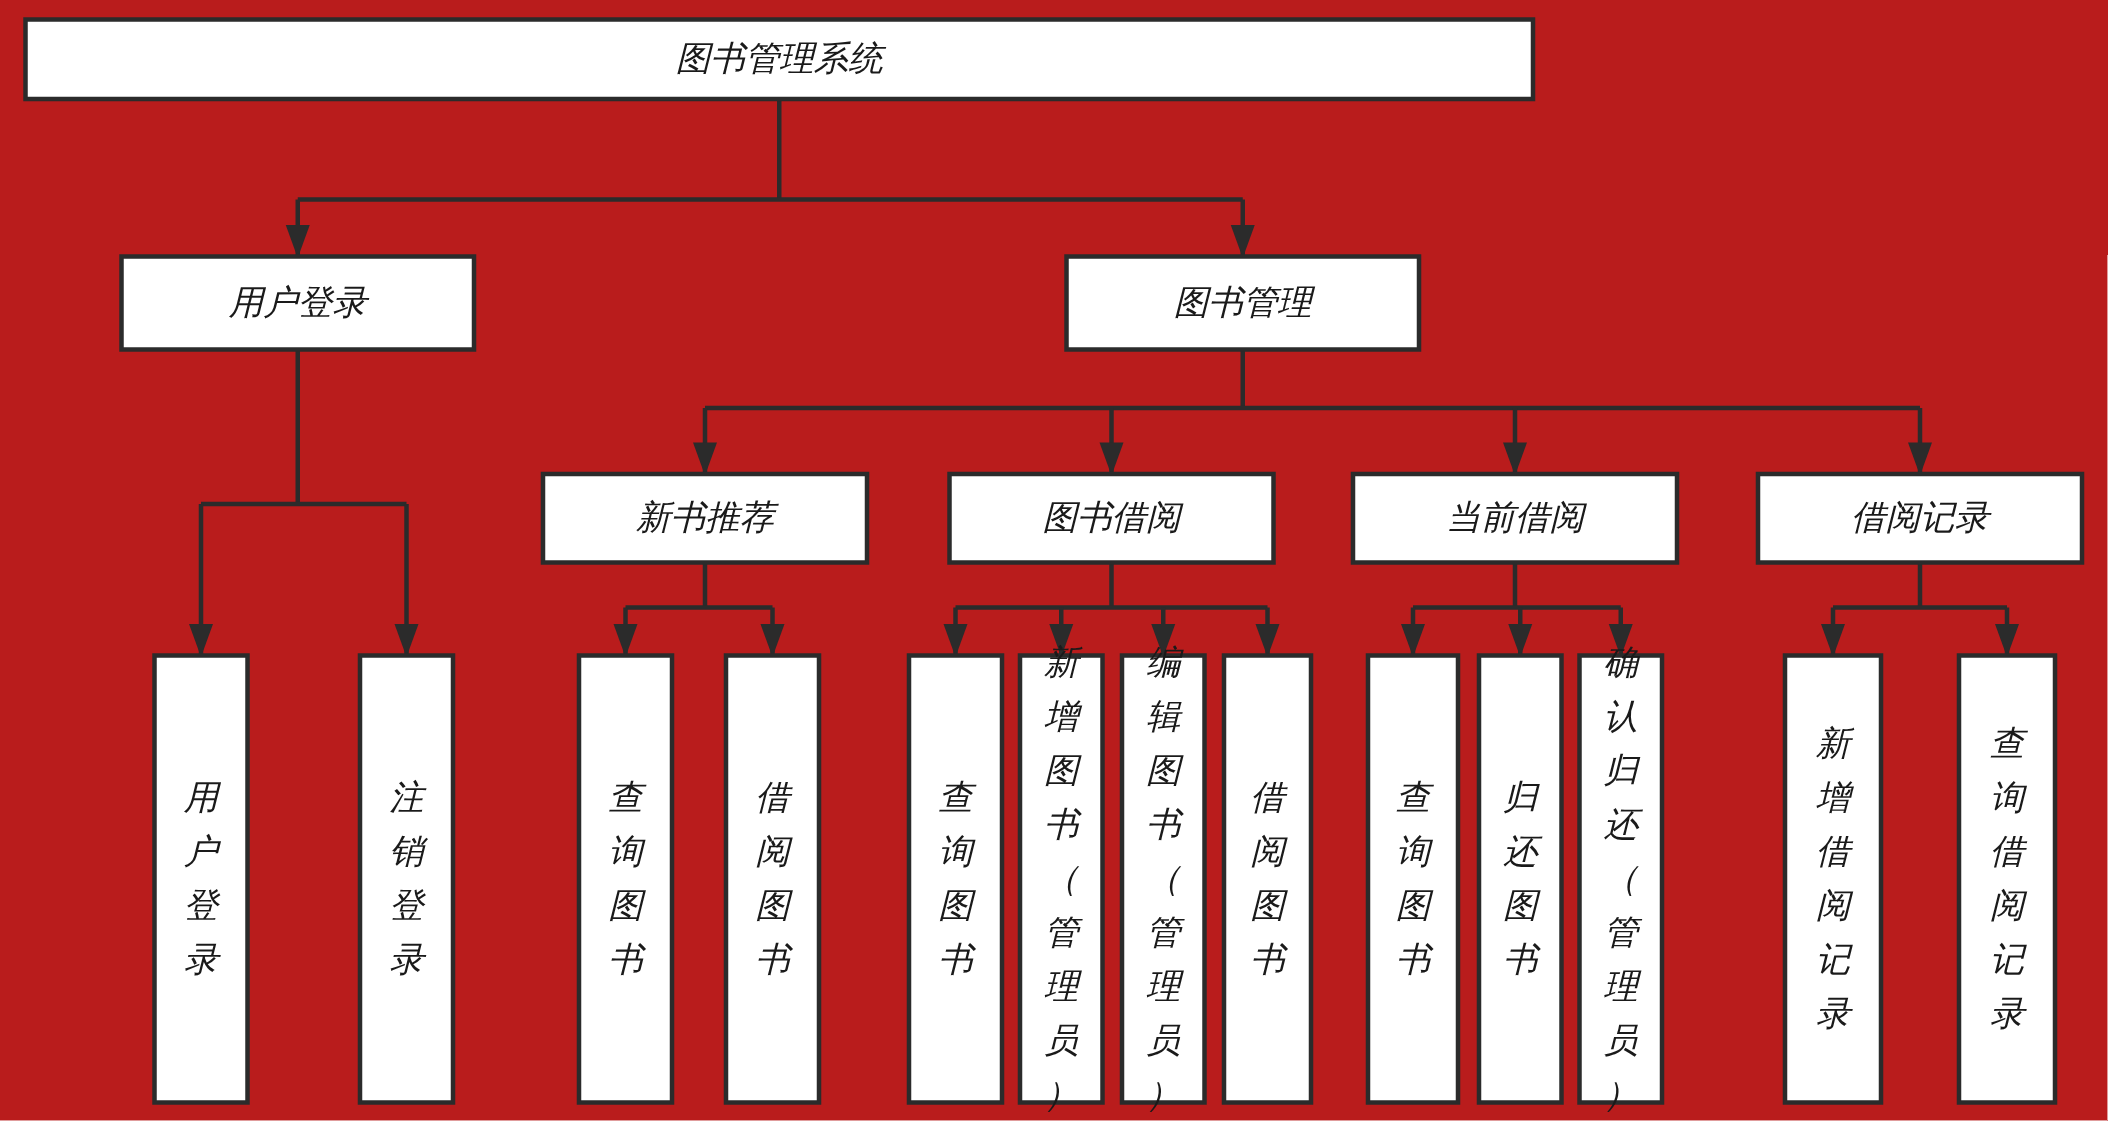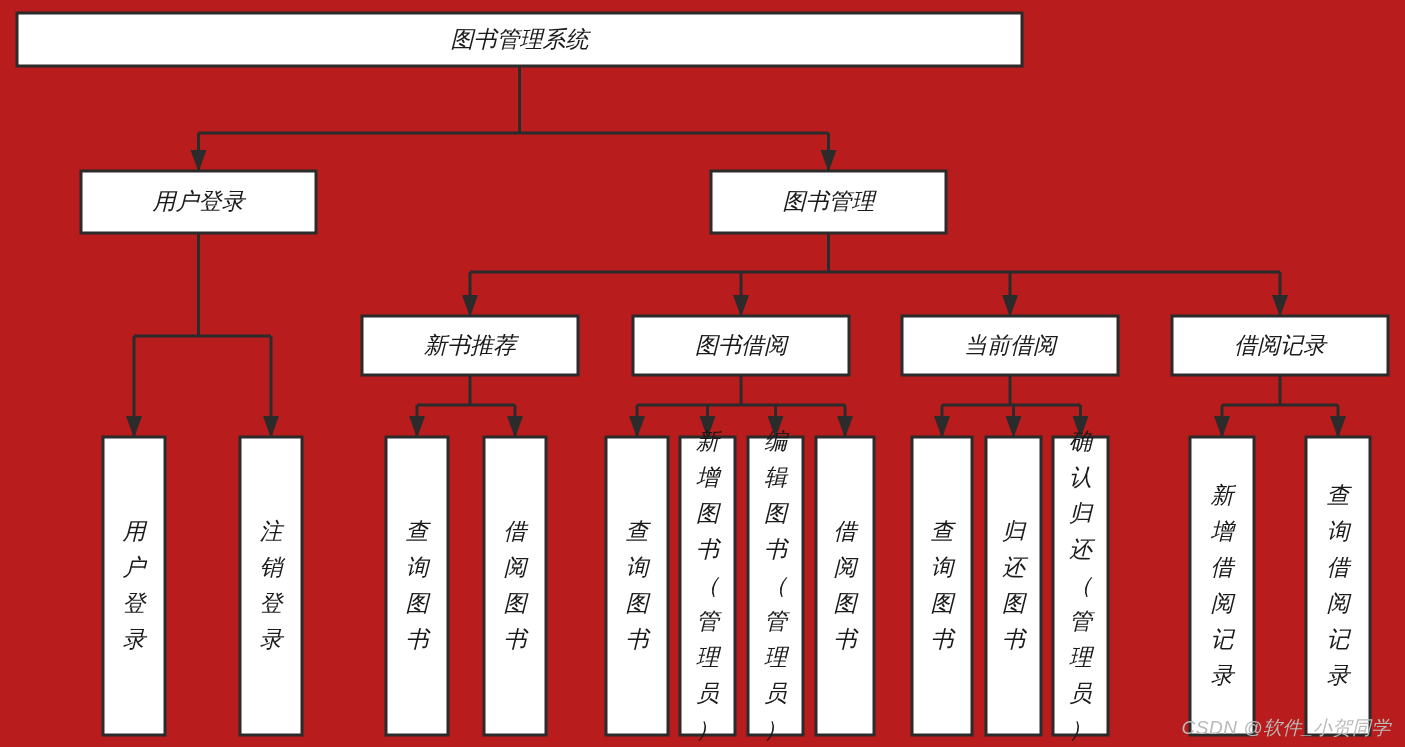--- a/index.html
+++ b/index.html
@@ -205,14 +205,13 @@
         <g>
           <rect x="1190" y="437" width="64" height="298" class="node-box"></rect>
           <text x="1222" y="497" class="node-label-v"><tspan x="1222" dy="0">新</tspan><tspan x="1222" dy="36">增</tspan><tspan x="1222" dy="36">借</tspan><tspan x="1222" dy="36">阅</tspan><tspan x="1222" dy="36">记</tspan><tspan x="1222" dy="36">录</tspan></text>
         </g>
         <g>
           <rect x="1306" y="437" width="64" height="298" class="node-box"></rect>
           <text x="1338" y="497" class="node-label-v"><tspan x="1338" dy="0">查</tspan><tspan x="1338" dy="36">询</tspan><tspan x="1338" dy="36">借</tspan><tspan x="1338" dy="36">阅</tspan><tspan x="1338" dy="36">记</tspan><tspan x="1338" dy="36">录</tspan></text>
         </g>
       </g>
     </svg>
-  <div class="watermark-text">CSDN @软件_小贺同学</div>
 </div>
 
 </body></html>

